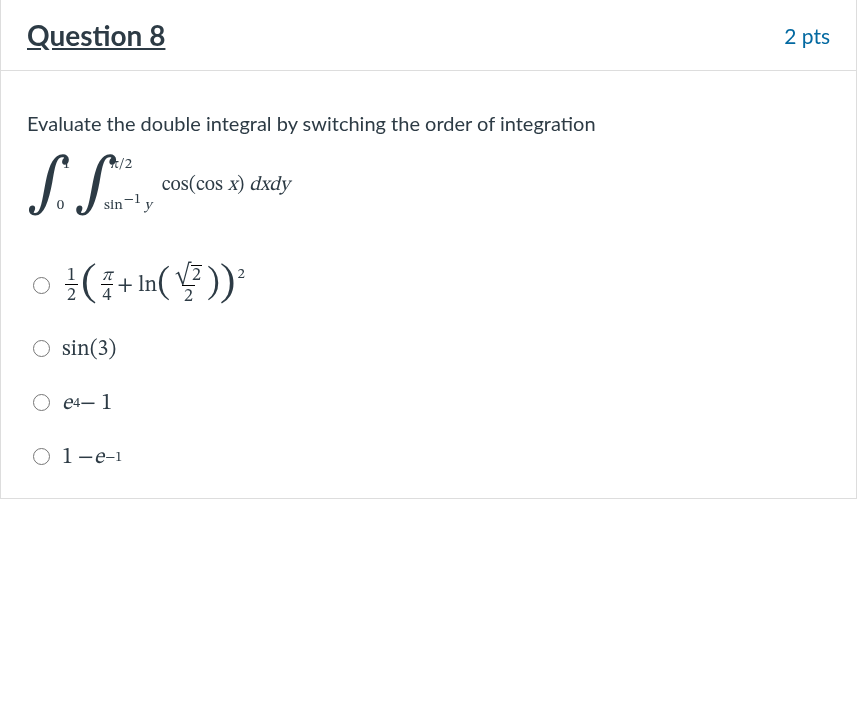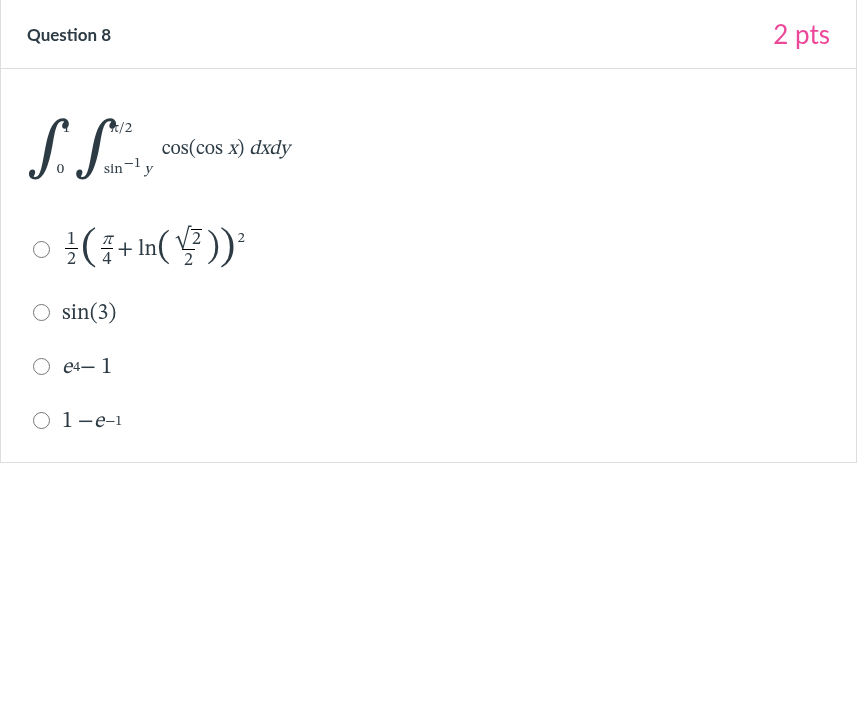--- a/index.html
+++ b/index.html
@@ -19,28 +19,29 @@
       border-top: none;
     }
     .question-header {
       display: flex;
       justify-content: space-between;
       align-items: center;
       padding: 18px 26px;
       border-bottom: 1px solid #ddd;
     }
     .question-title {
-      font-size: 17px;
+      font-size: 28px;
       font-weight: 700;
       color: #2d3b45;
+      text-decoration: underline;
     }
     .question-points {
-      font-size: 26px;
+      font-size: 21px;
       font-weight: 400;
-      color: #ec4899;
+      color: #0369a1;
     }
     .question-body {
       padding: 40px 26px 30px 26px;
     }
     .question-prompt {
       font-size: 20px;
       color: #2d3b45;
       margin-bottom: 20px;
     }
     .integral-display {
@@ -171,20 +172,21 @@
   </style>
 </head>
 <body>
 
 <div class="question-container">
   <div class="question-header">
     <div class="question-title">Question 8</div>
     <div class="question-points">2 pts</div>
   </div>
   <div class="question-body">
+    <div class="question-prompt">Evaluate the double integral by switching the order of integration</div>
 
     <div class="integral-display">
       <span class="big-int-group">
         <span class="big-int">∫</span>
         <span class="int-limits">
           <span class="upper">1</span>
           <span class="lower">0</span>
         </span>
       </span>
       <span class="big-int-group">

